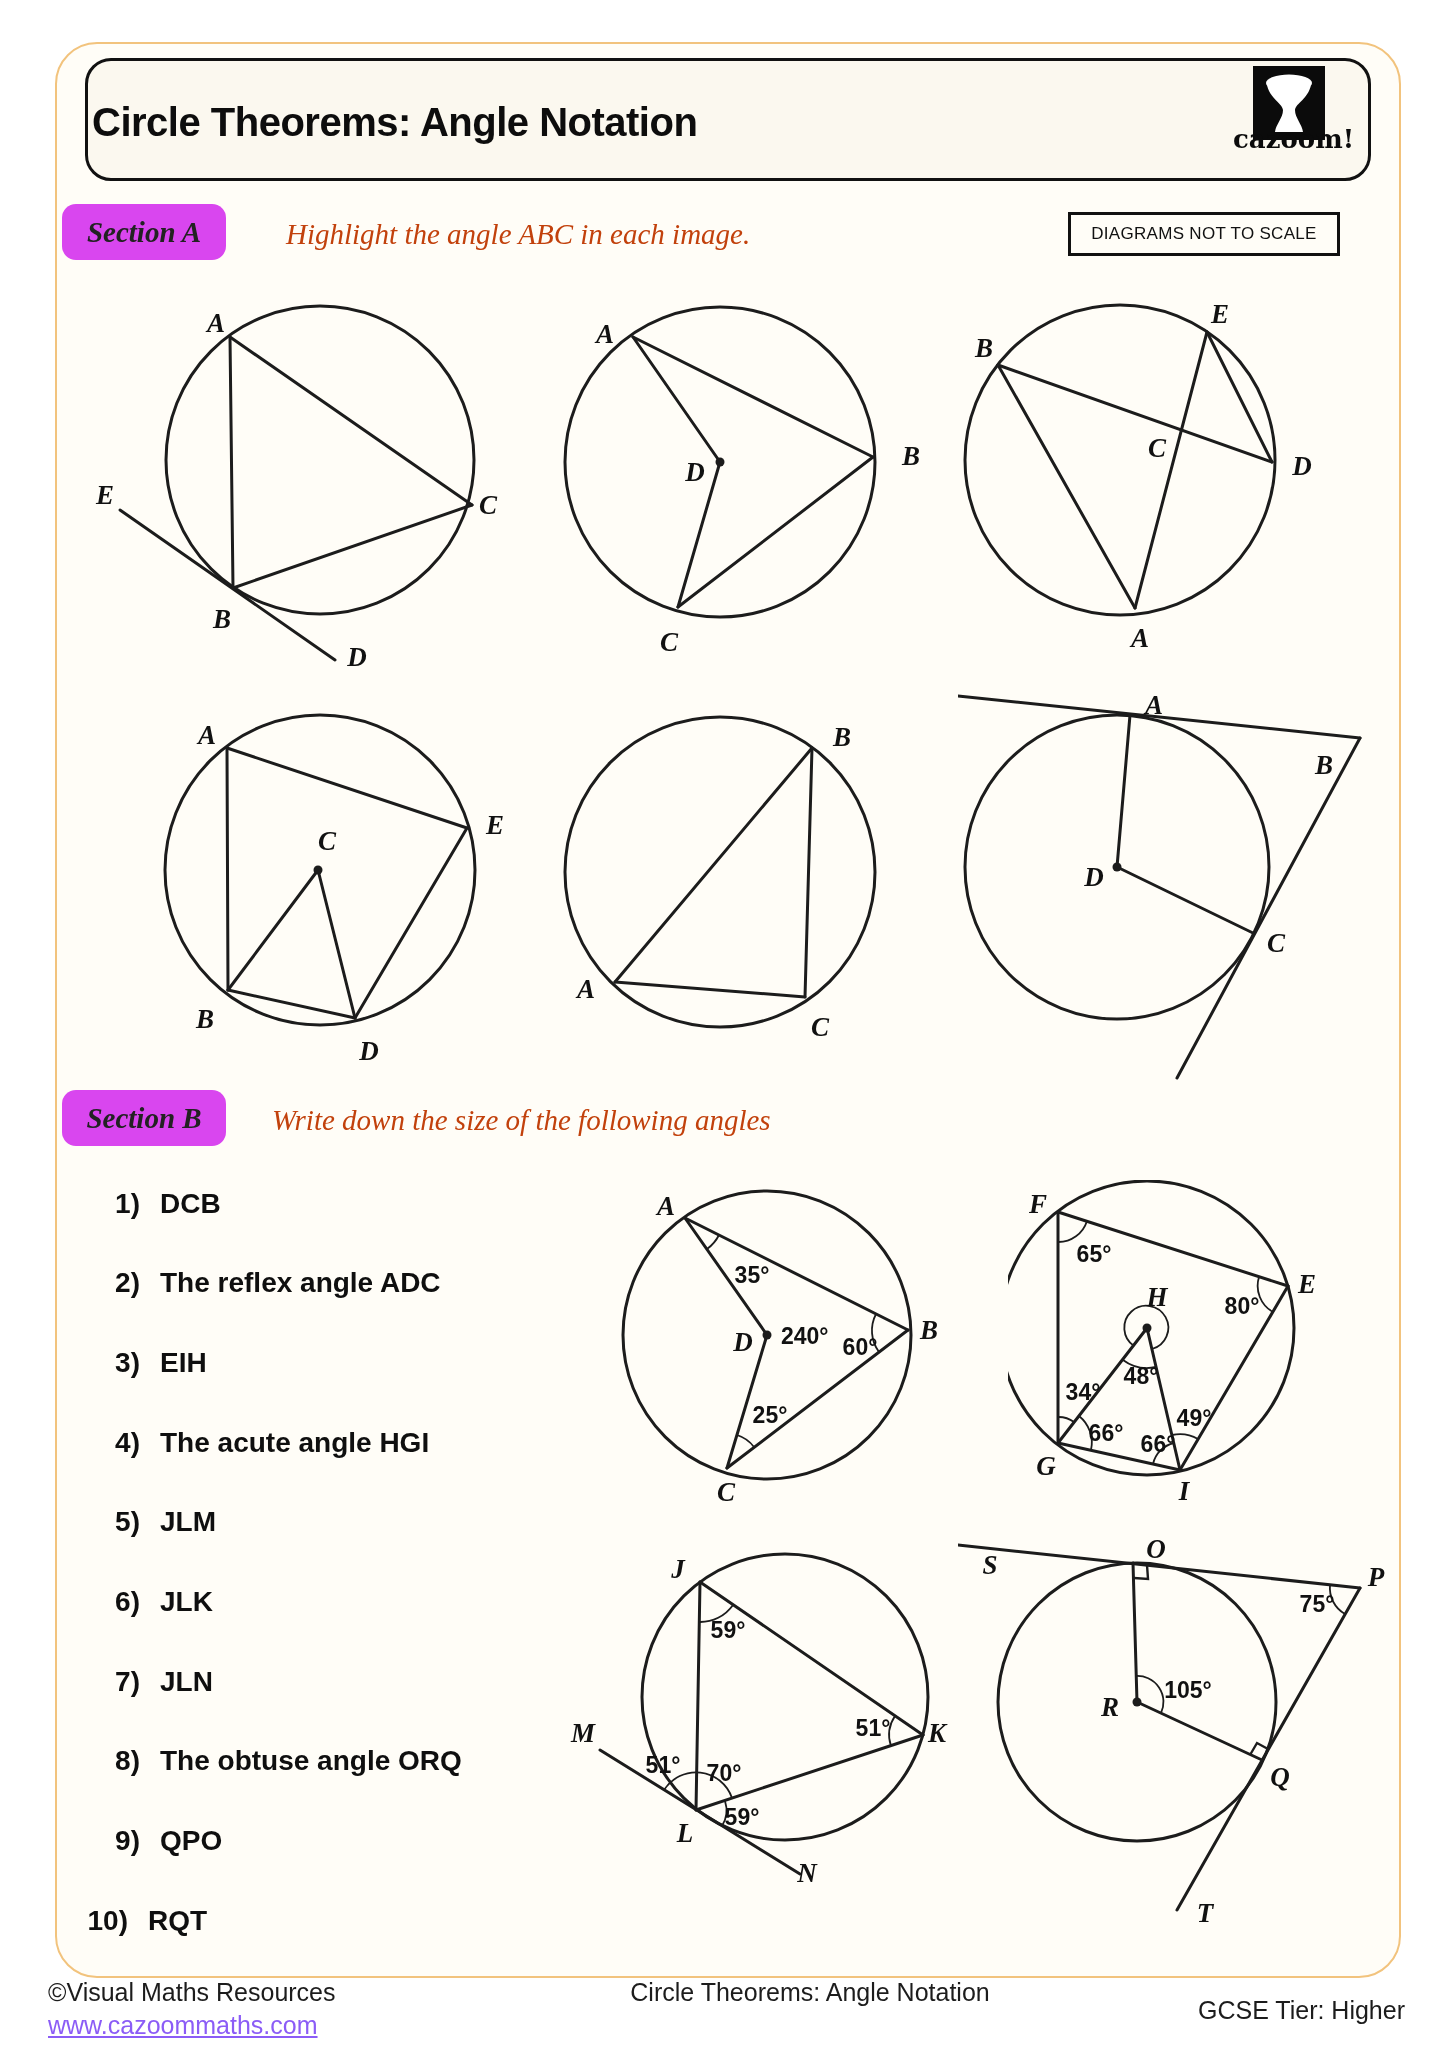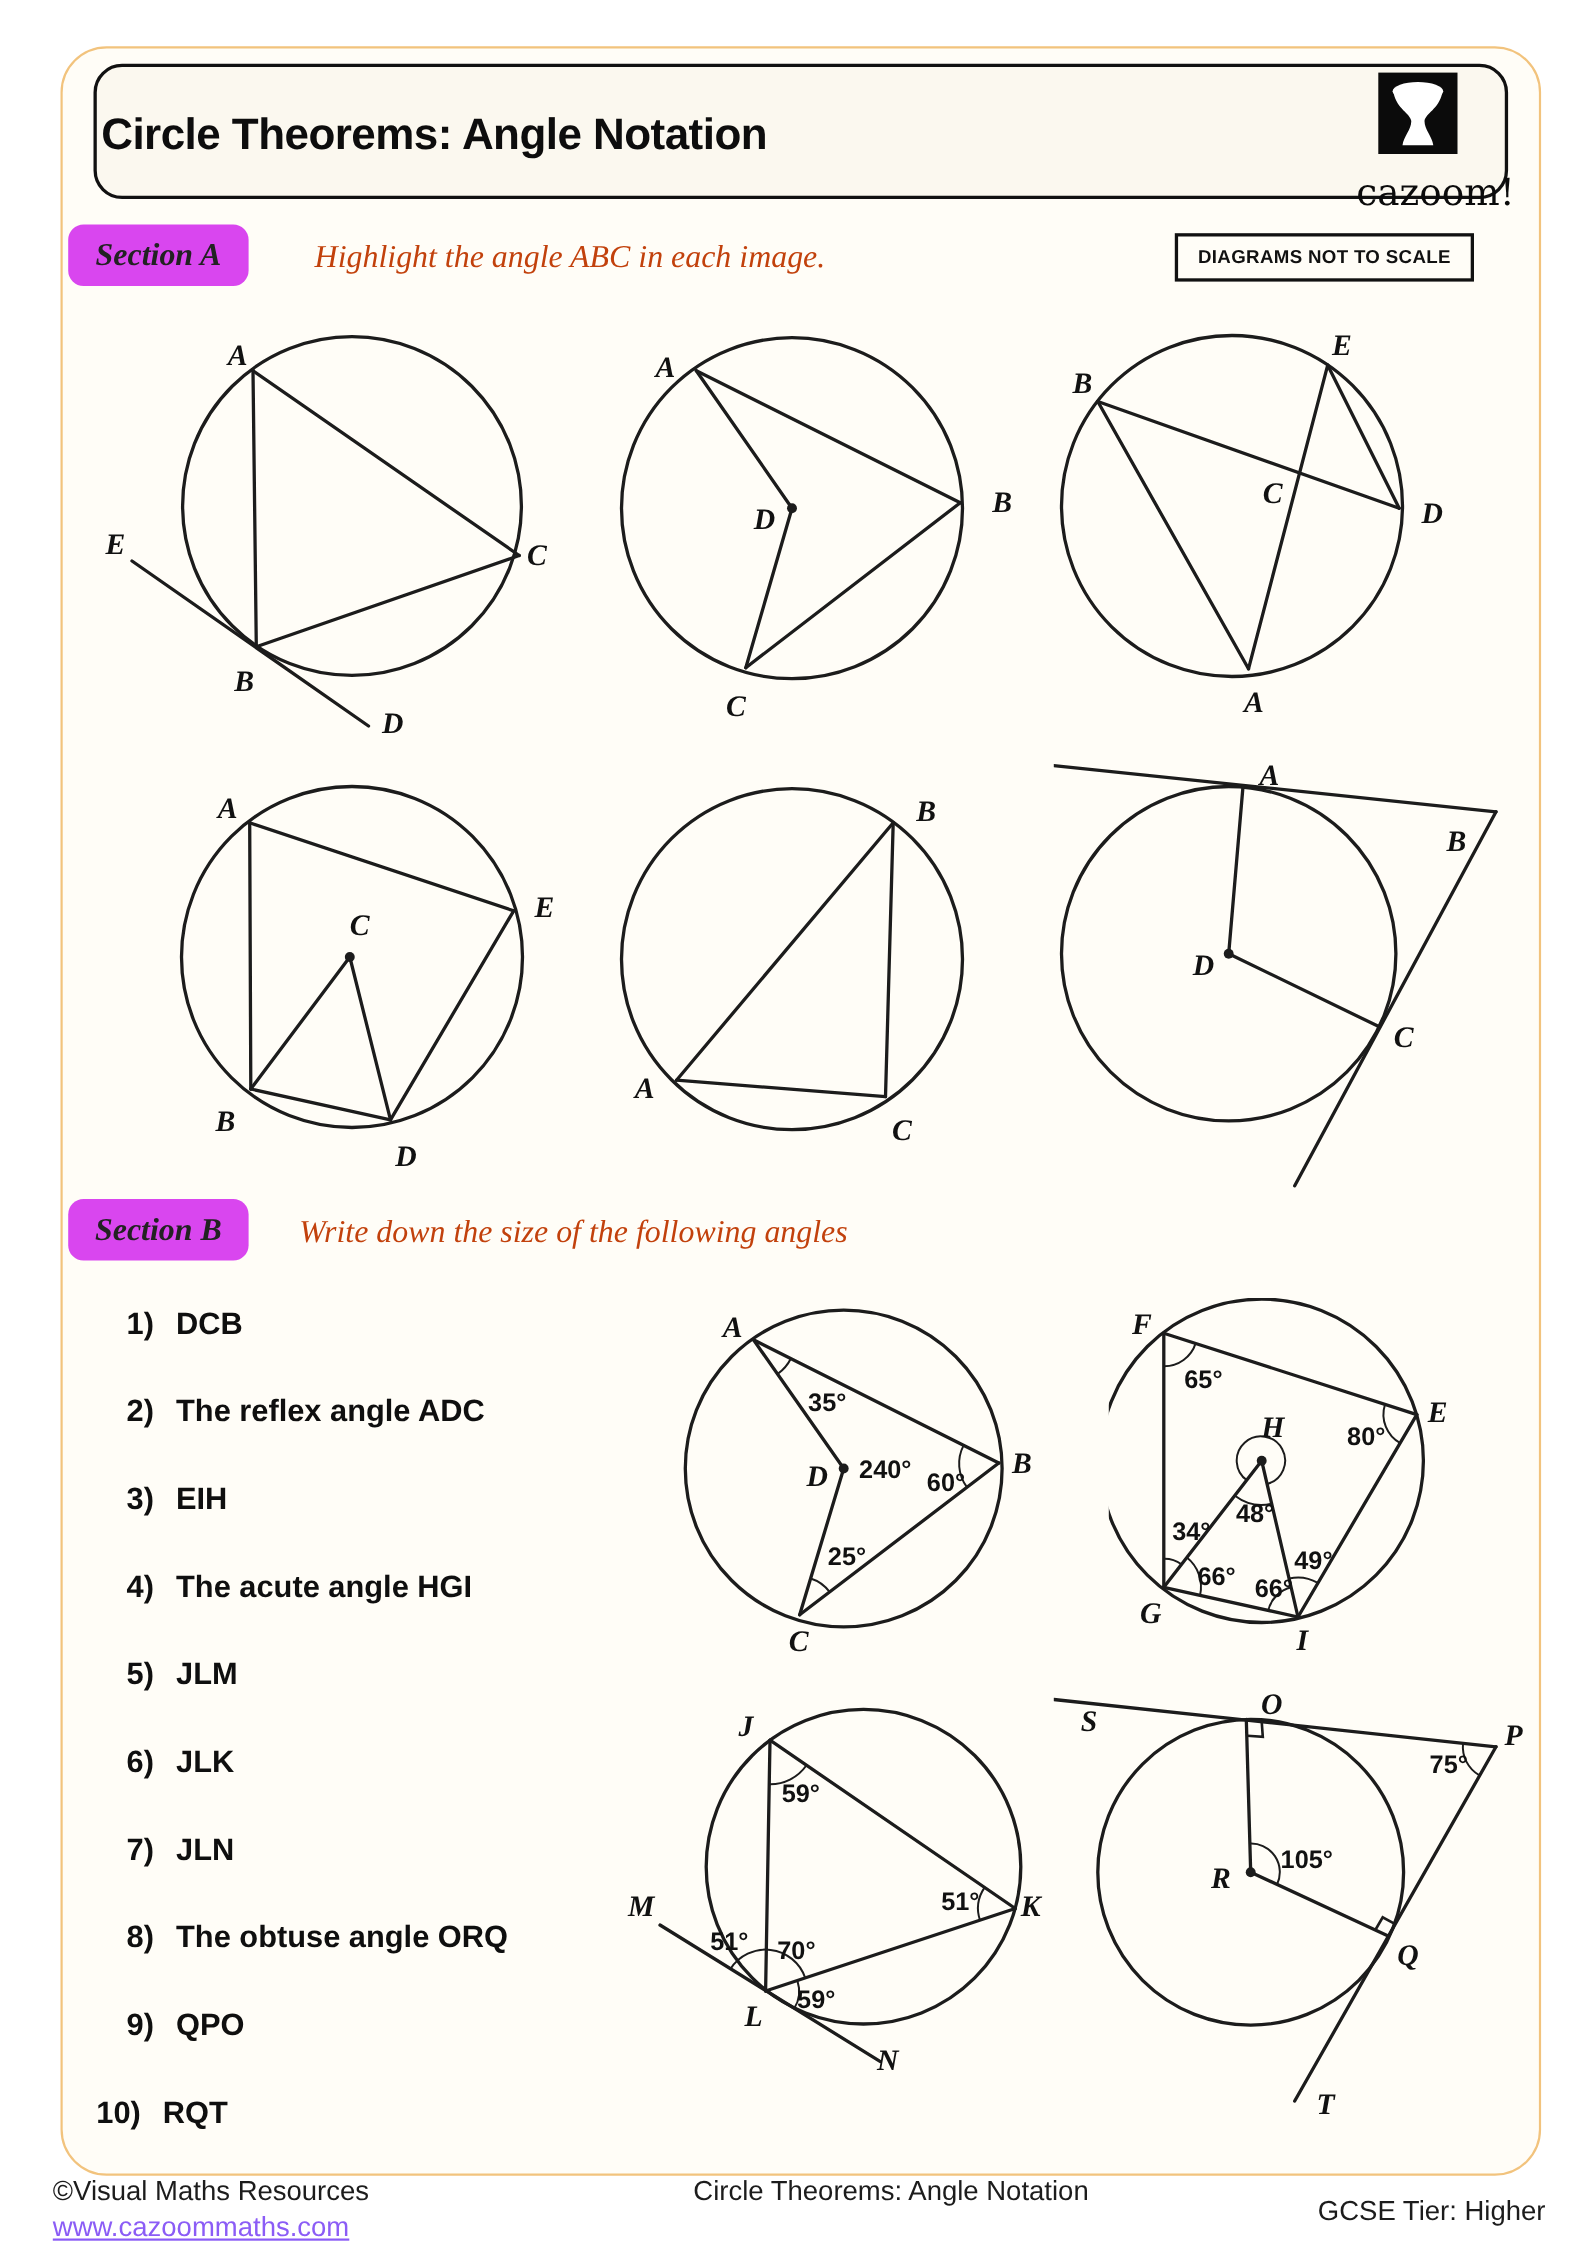--- a/index.html
+++ b/index.html
@@ -5,32 +5,32 @@
   html,body{margin:0;padding:0;}
   body{width:1449px;height:2048px;position:relative;background:#ffffff;
        font-family:"Liberation Sans","DejaVu Sans",sans-serif;color:#1a1a1a;}
   .abs{position:absolute;}
   .sheet{left:55px;top:42px;width:1342px;height:1932px;border:2px solid #f2c37d;
          border-radius:42px;background:#fffdf7;}
   .titlebox{left:85px;top:58px;width:1280px;height:117px;border:3px solid #111;
             border-radius:26px;background:#fbf8ef;}
   .title{left:92px;top:100px;font-size:40px;font-weight:bold;letter-spacing:-0.5px;color:#0d0d0d;}
   .logo-sq{left:1253px;top:66px;width:72px;height:74px;background:#0b0b0b;}
-  .logo-txt{left:1233px;top:155px;width:112px;text-align:center;
-            font-family:"DejaVu Serif","Liberation Serif",serif;font-weight:normal;font-size:34px;color:#0b0b0b;}
+  .logo-txt{left:1233px;top:124px;width:112px;text-align:center;
+            font-family:"DejaVu Serif","Liberation Serif",serif;font-weight:bold;font-size:26px;color:#0b0b0b;}
   .pill{background:#d946ef;border-radius:14px;height:56px;display:flex;align-items:center;justify-content:center;}
   .pill-a{left:62px;top:204px;width:164px;}
   .pill-b{left:62px;top:1090px;width:164px;}
   .pill span{font-family:"Liberation Serif","DejaVu Serif",serif;font-style:italic;font-weight:bold;font-size:29px;color:#222;}
   .instr{font-family:"Liberation Serif","DejaVu Serif",serif;font-style:italic;font-size:29px;color:#c2410c;}
   .instr-a{left:286px;top:218px;}
   .instr-b{left:272px;top:1104px;text-align:center;}
   .badge{left:1068px;top:212px;width:266px;height:38px;border:3px solid #111;background:#fffdf7;
          display:flex;align-items:center;justify-content:center;}
-  .badge span{font-size:17px;font-weight:bold;letter-spacing:0.3px;color:#111;}
+  .badge span{font-size:17px;font-weight:normal;letter-spacing:0.3px;color:#111;}
   .q{display:flex;width:460px;font-size:28px;font-weight:bold;color:#0f0f0f;}
   .qnum{width:100px;text-align:right;padding-right:20px;flex:none;}
   svg text{fill:#111;}
   .pt{font-family:"Liberation Serif","DejaVu Serif",serif;font-style:italic;font-weight:bold;font-size:27px;}
   .ang{font-family:"Liberation Sans","DejaVu Sans",sans-serif;font-weight:bold;font-size:23px;}
   .geo{stroke:#1c1c1c;stroke-width:3;fill:none;stroke-linecap:round;}
   .arc{stroke:#1c1c1c;stroke-width:1.8;fill:none;}
   .dot{fill:#1c1c1c;stroke:none;}
   .foot{font-size:25px;color:#1c1c1c;}
   .foot-link{color:#8b5cf6;text-decoration:underline;}

